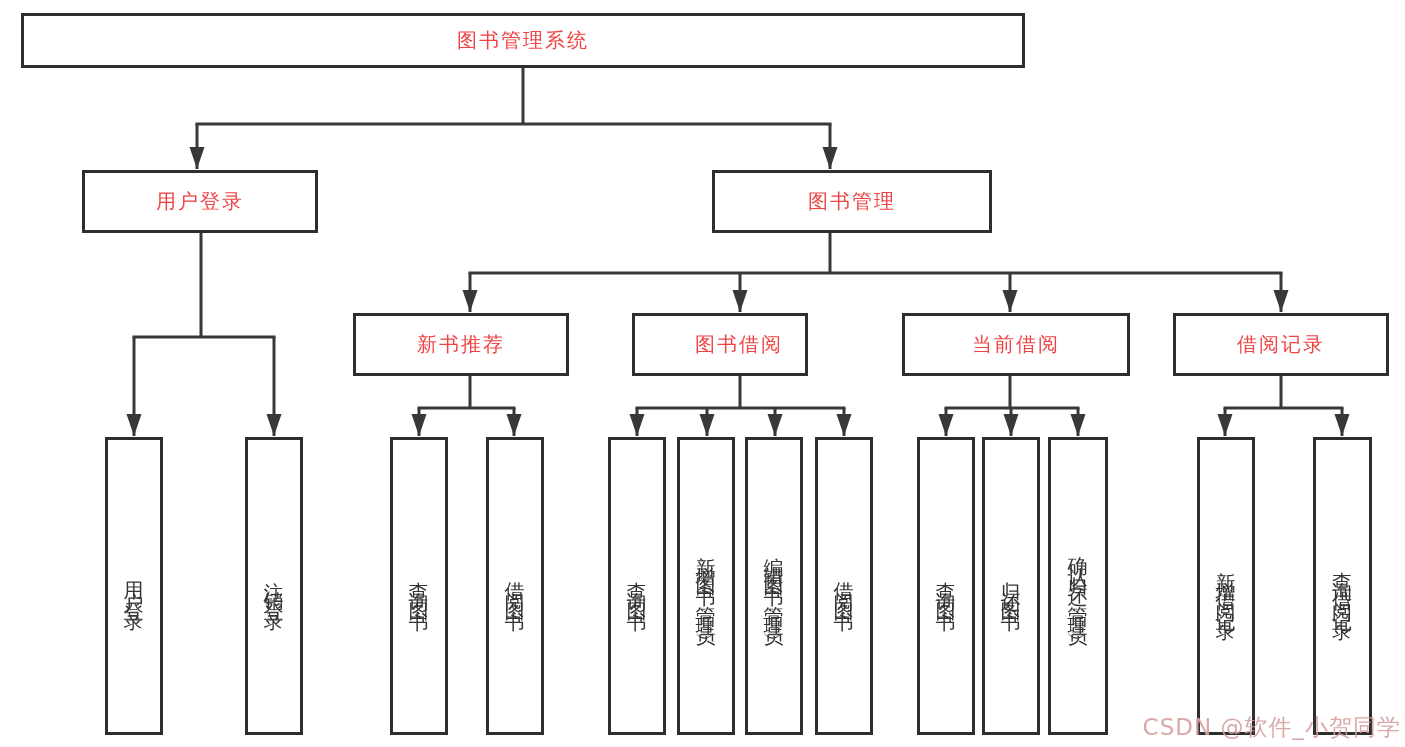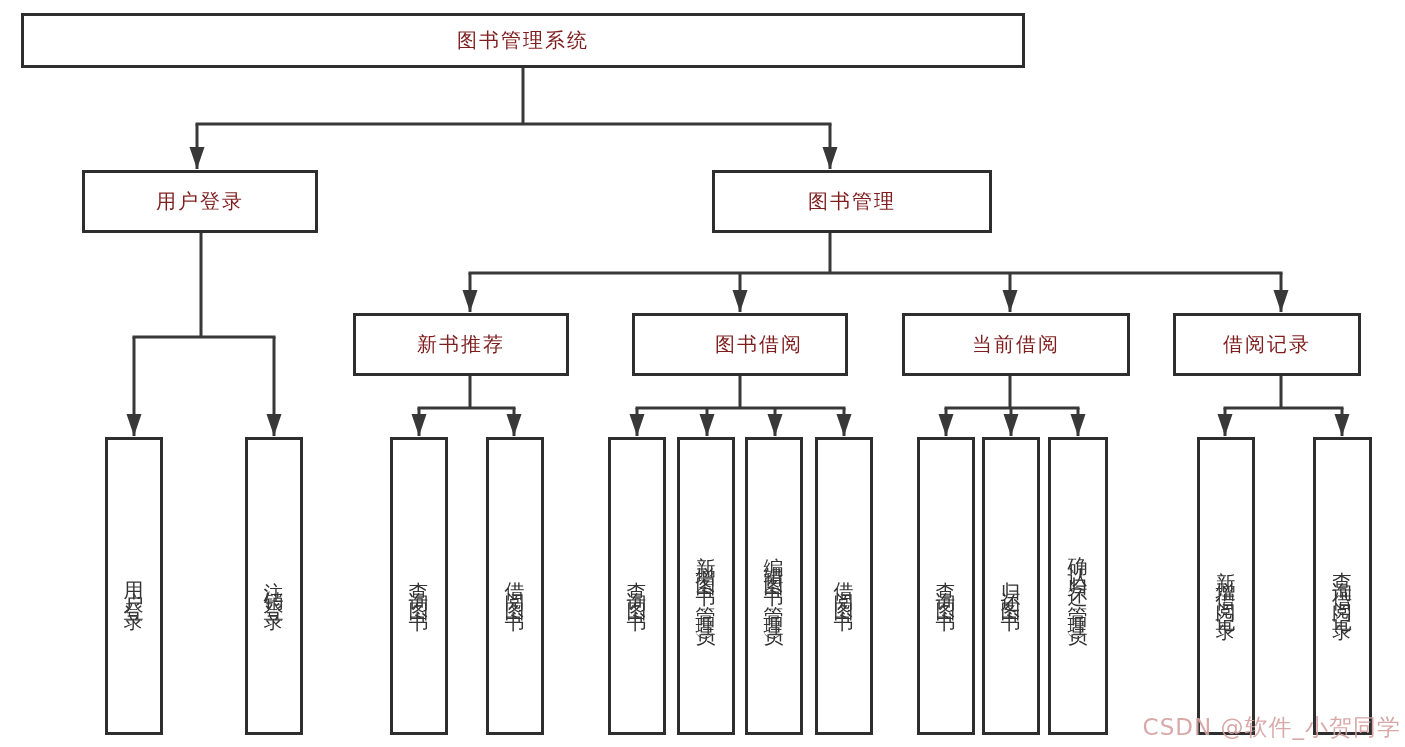--- a/index.html
+++ b/index.html
@@ -5,30 +5,30 @@
   html,body{margin:0;padding:0;background:#fff;}
   #canvas{
     position:relative;width:1405px;height:747px;background:#fff;
     font-family:"DejaVu Sans","Liberation Sans",sans-serif;
     color:#333;overflow:hidden;
   }
   #connectors{position:absolute;left:0;top:0;width:1405px;height:747px;}
   .box{
     position:absolute;box-sizing:border-box;border:3px solid #2e2e2e;background:#fff;
     display:flex;align-items:center;justify-content:center;
-    font-size:20px;letter-spacing:2px;color:#7f1d1d;
+    font-size:20px;letter-spacing:2px;color:#ef4444;
   }
   .root{left:21px;top:13px;width:1004px;height:55px;}
   .lvl{height:63px;}
   .user-login{left:82px;top:170px;width:236px;}
   .book-mgmt{left:712px;top:170px;width:280px;}
   .new-book-rec{left:353px;top:313px;width:216px;}
-  .book-borrow{left:632px;top:313px;width:216px;padding-left:38px;}
+  .book-borrow{left:632px;top:313px;width:176px;padding-left:38px;}
   .current-borrow{left:902px;top:313px;width:228px;}
-  .borrow-record{left:1173px;top:313px;width:188px;}
+  .borrow-record{left:1173px;top:313px;width:216px;}
   .leaf{
     position:absolute;box-sizing:border-box;border:3px solid #2e2e2e;background:#fff;
     top:437px;width:58px;height:298px;
     display:flex;align-items:center;justify-content:center;
   }
   .leaf span{
     writing-mode:vertical-rl;font-size:20px;letter-spacing:10px;color:#333;
     line-height:1;white-space:nowrap;
   }
   .l1{left:105px;} .l2{left:245px;} .l3{left:390px;} .l4{left:486px;}

